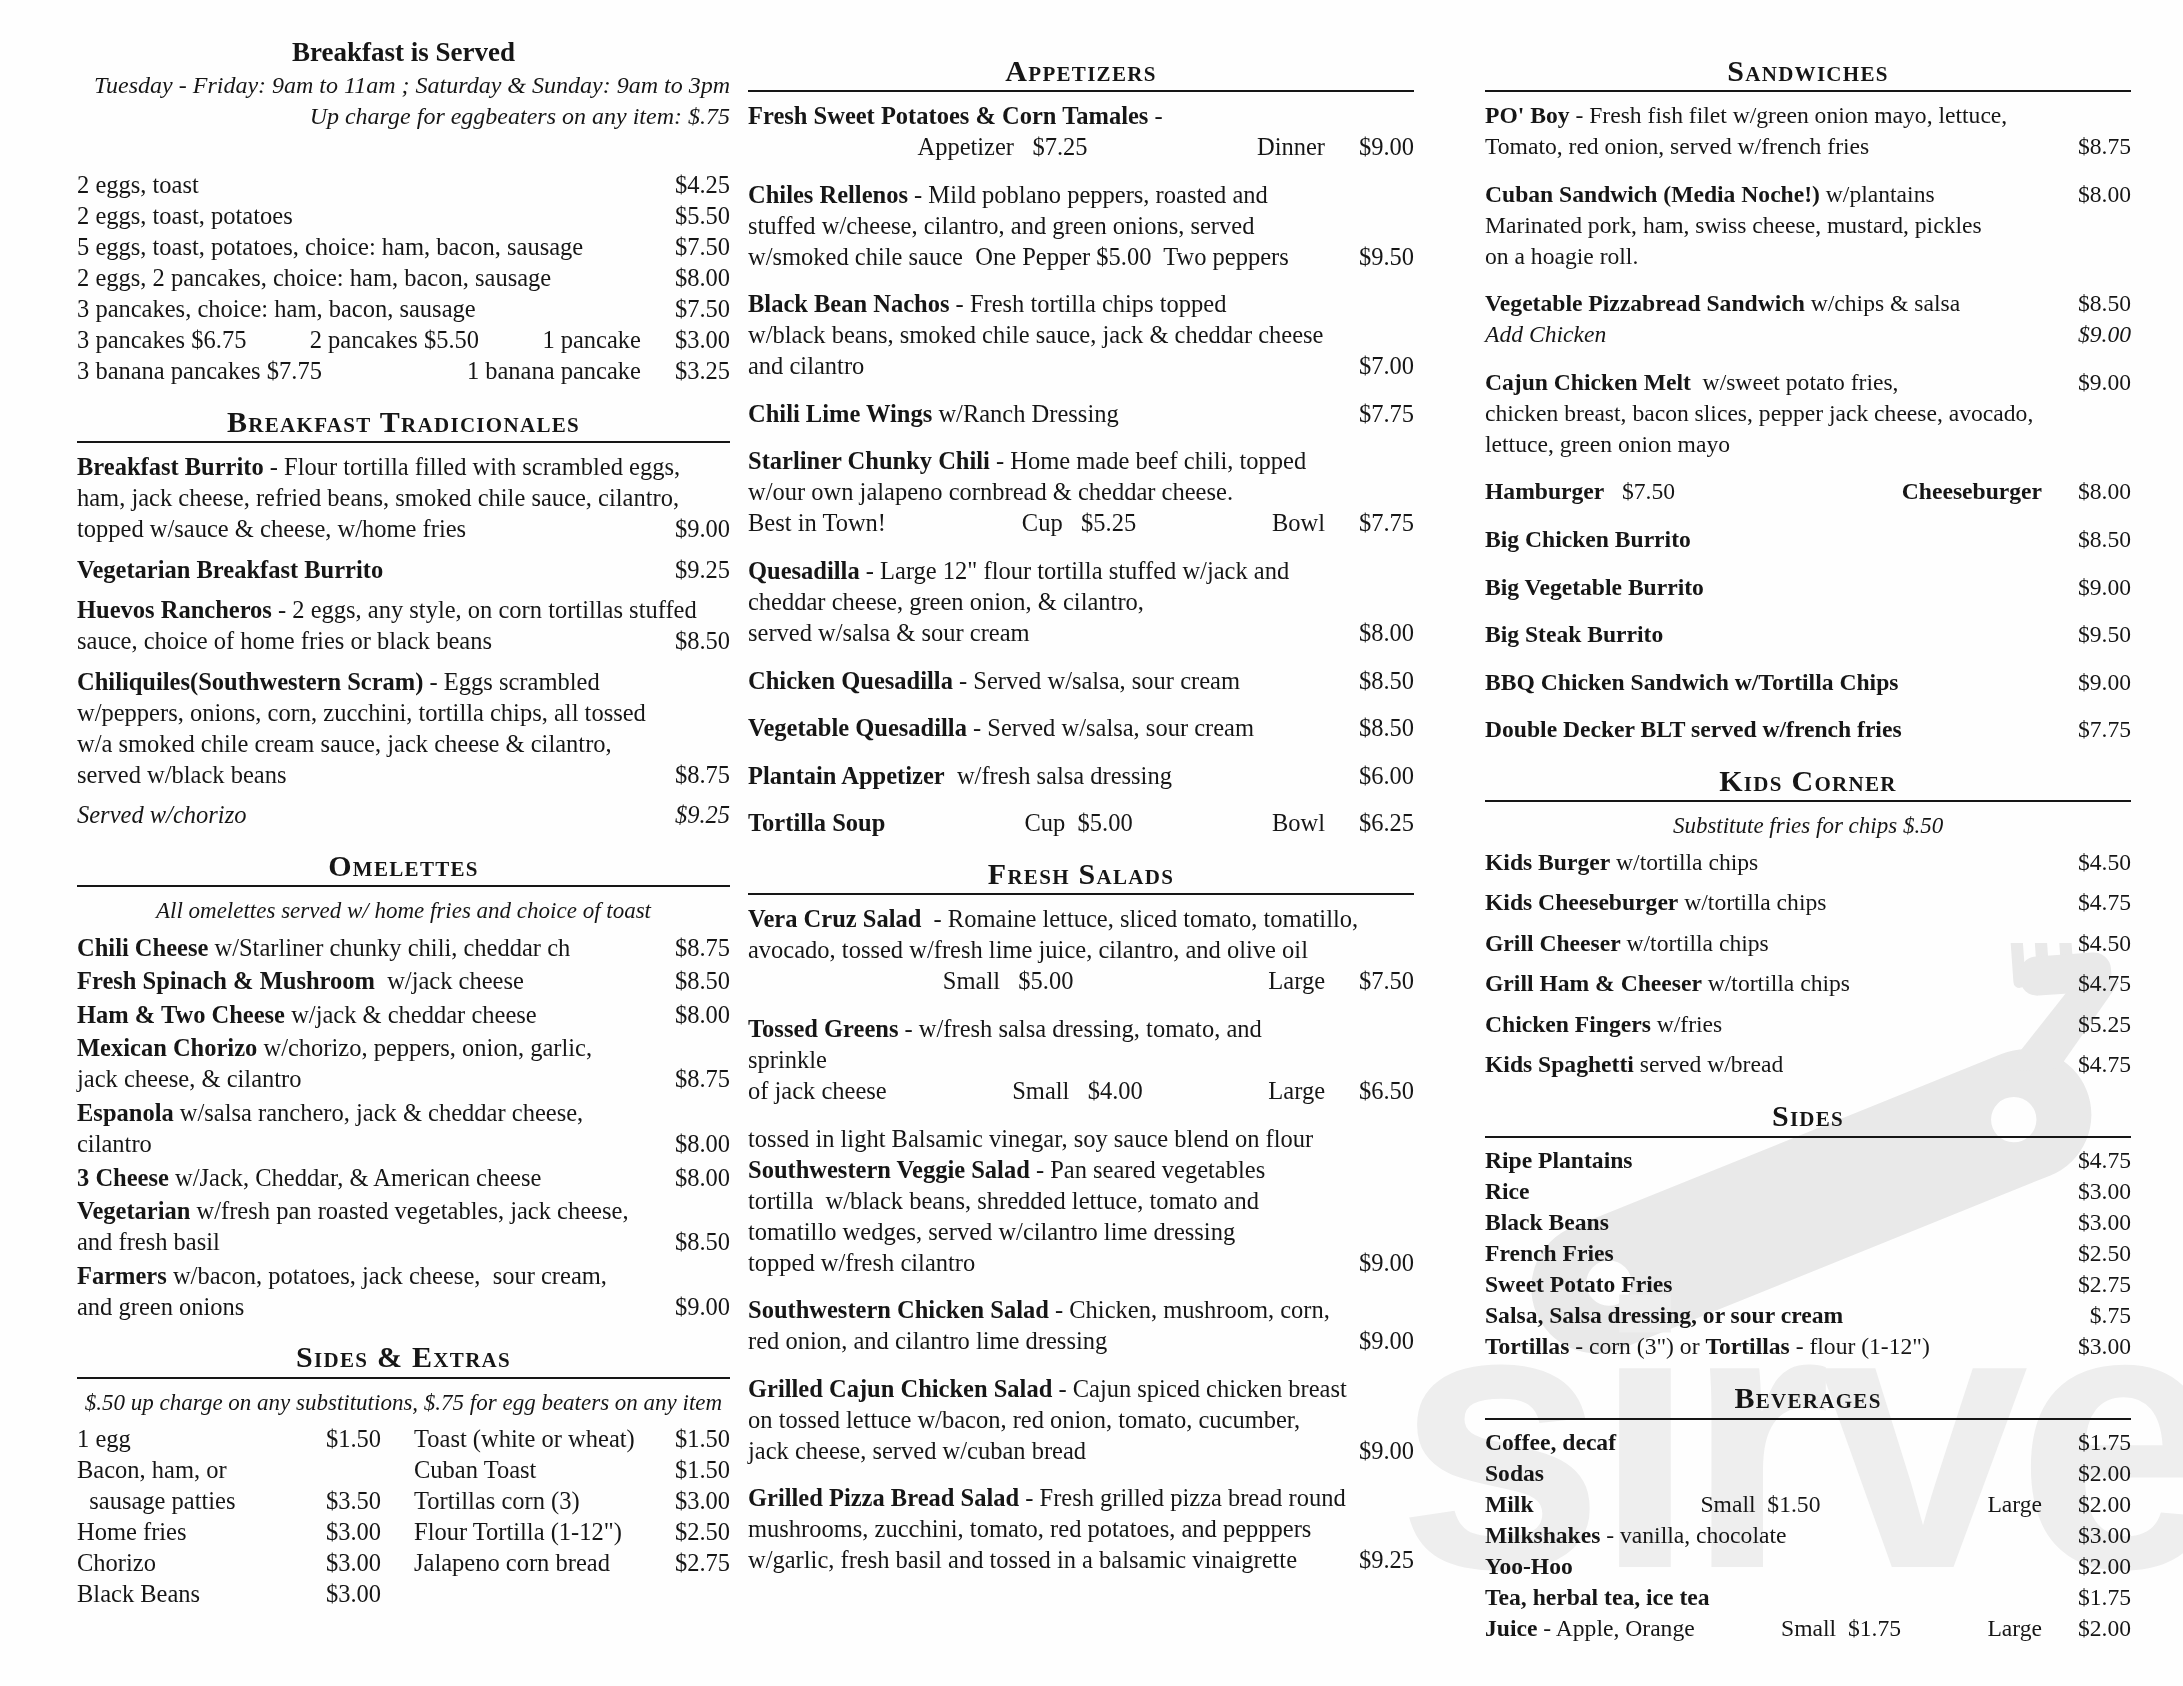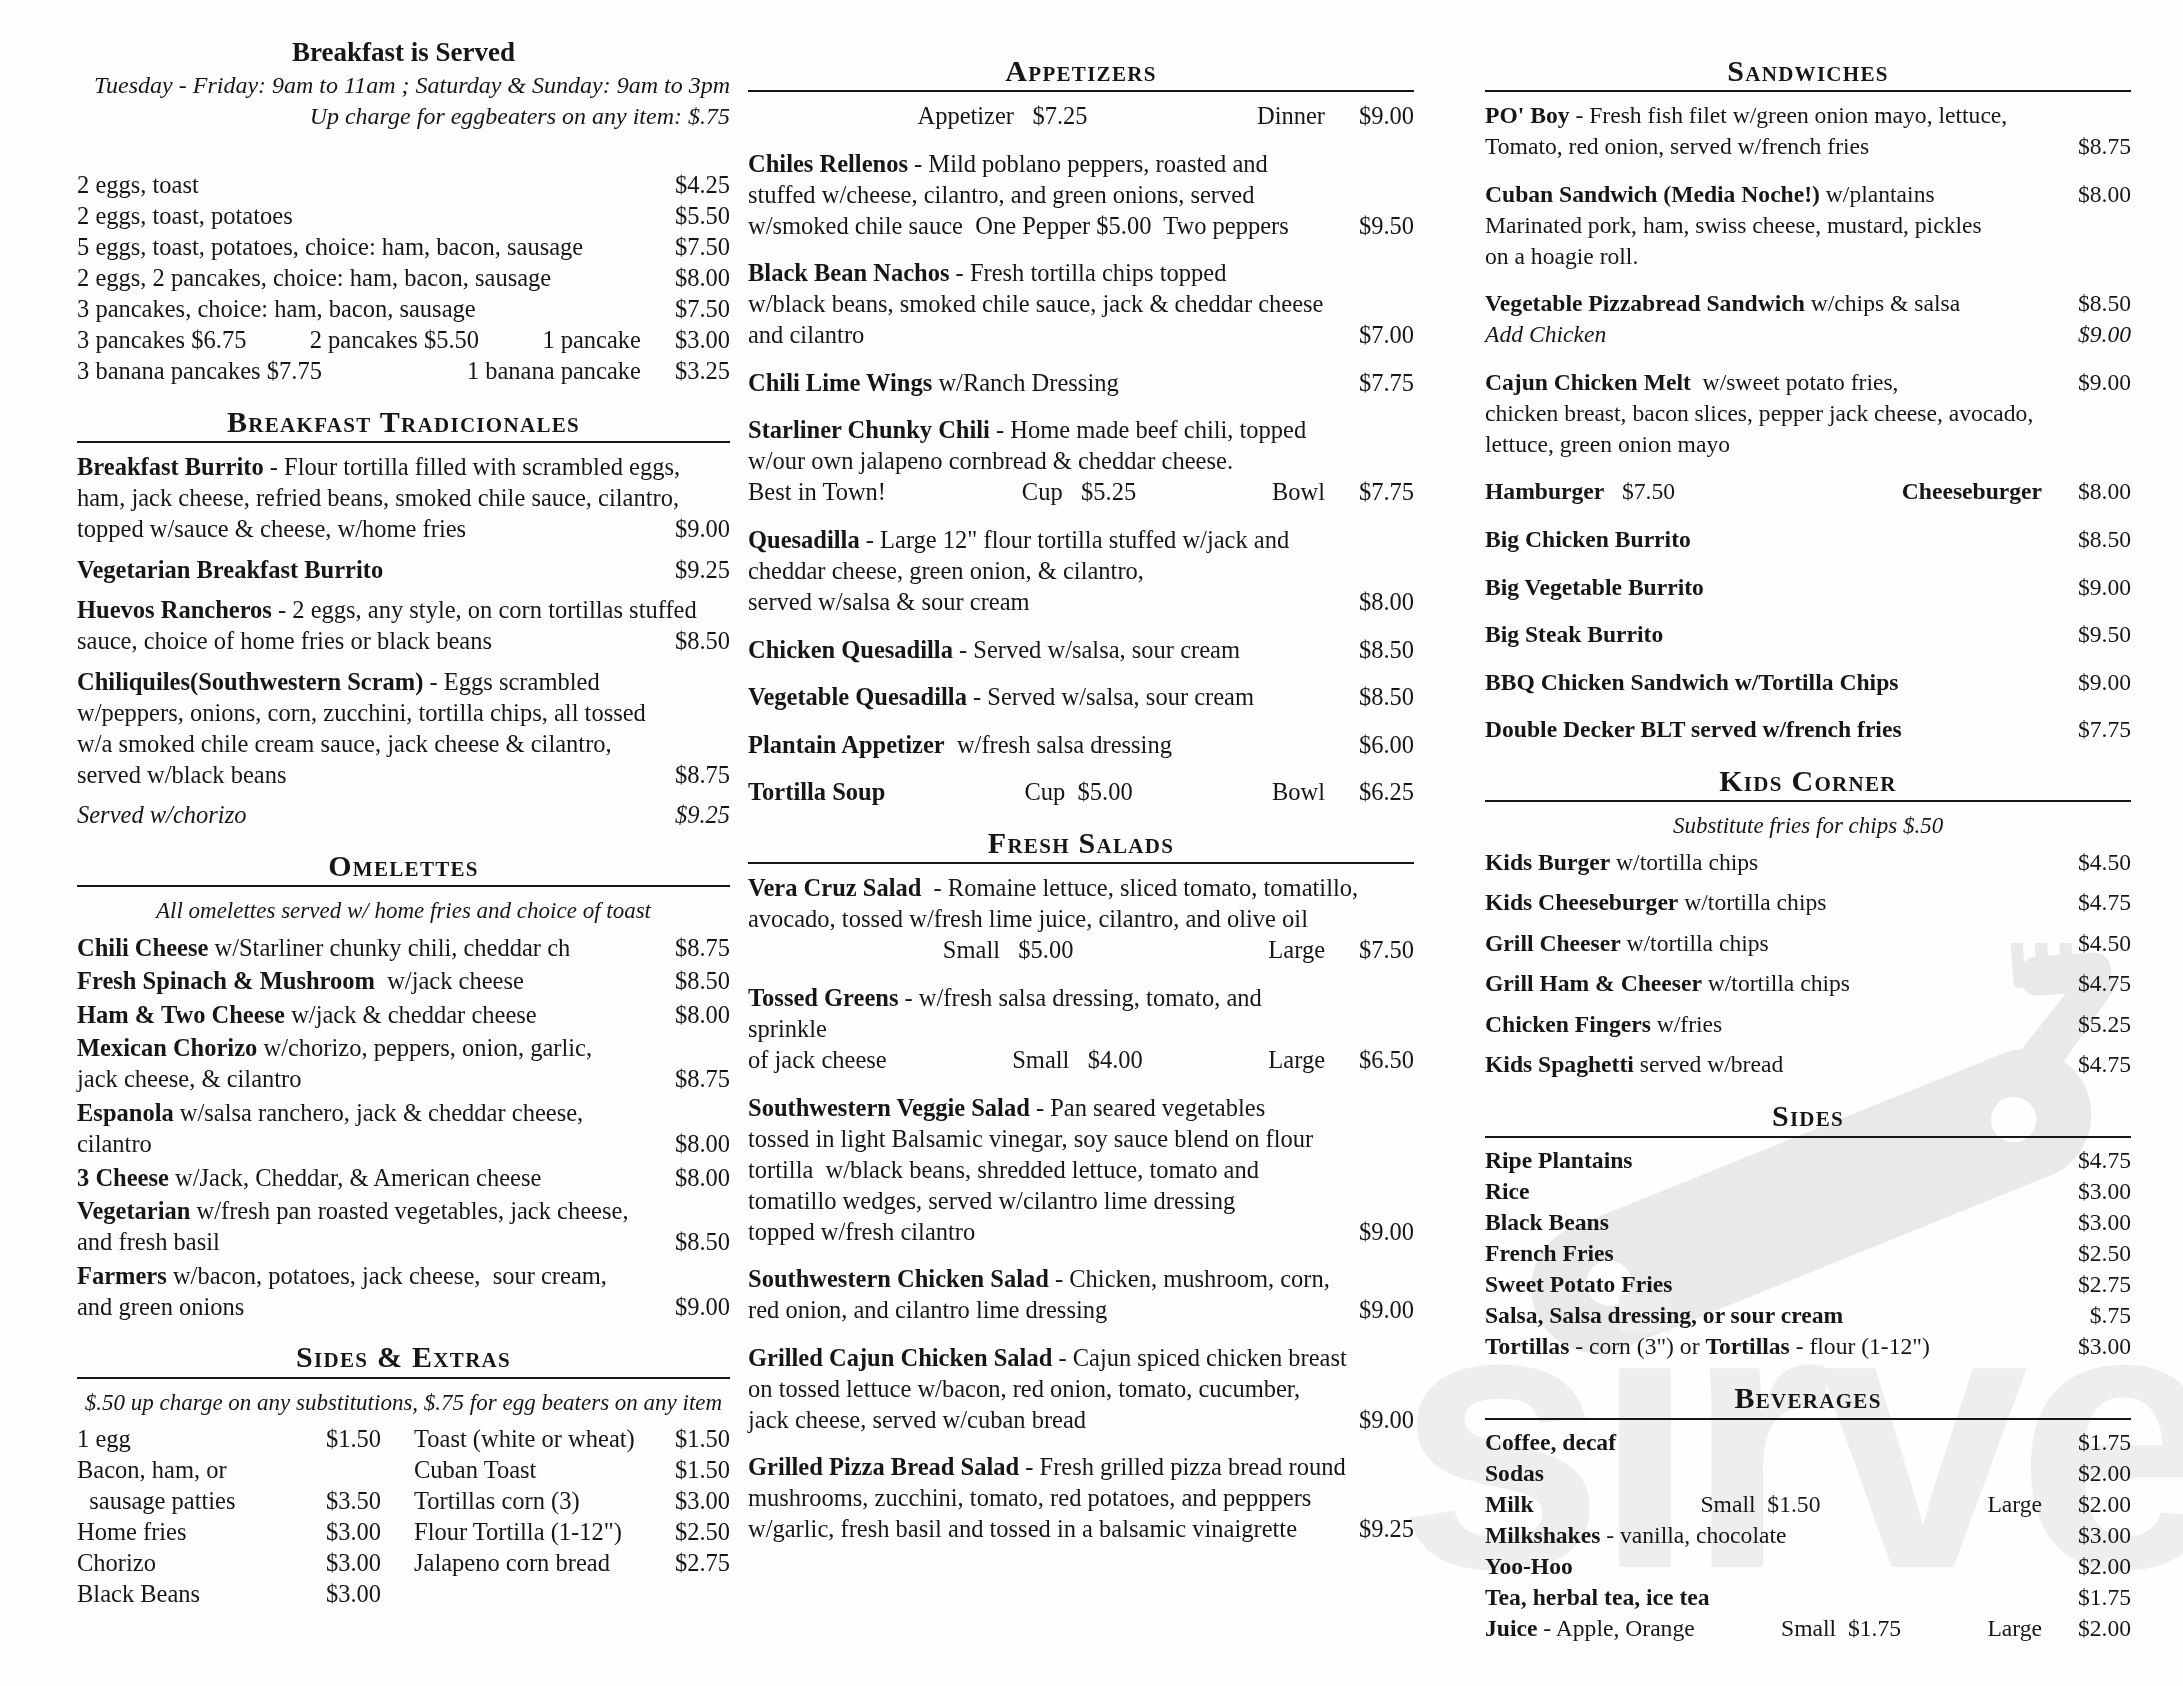--- a/index.html
+++ b/index.html
@@ -187,20 +187,21 @@
           </div>
         </div>
       </section>
     </div>
   <div id="col-mid" class="col" data-name="column-middle">
       <section class="sec" data-name="section-appetizers">
         <div class="hd caps" data-name="section-title">Appetizers</div>
         <div class="rule" data-name="divider"></div>
         <div class="items gap-md" data-name="section-items">
           <div class="item" data-name="menu-item">
+            <div class="line" data-name="menu-line"><span class="lg" data-name="text-group"><span data-name="text-segment" class="bd">Fresh Sweet Potatoes &amp; Corn Tamales</span><span data-name="text-segment"> -</span></span><span class="fill" data-name="spacer"></span></div>
             <div class="line" data-name="menu-line"><span class="fill" data-name="spacer"></span><span class="mg" data-name="text-group"><span data-name="text-segment">Appetizer   $7.25</span></span><span class="fill" data-name="spacer"></span><span class="rg" data-name="text-group"><span data-name="text-segment">Dinner</span></span><span class="pr" data-name="price">$9.00</span></div>
           </div>
           <div class="item" data-name="menu-item">
             <div class="line" data-name="menu-line"><span class="lg" data-name="text-group"><span data-name="text-segment" class="bd">Chiles Rellenos</span><span data-name="text-segment"> - Mild poblano peppers, roasted and</span></span><span class="fill" data-name="spacer"></span></div>
             <div class="line" data-name="menu-line"><span class="lg" data-name="text-group"><span data-name="text-segment">stuffed w/cheese, cilantro, and green onions, served</span></span><span class="fill" data-name="spacer"></span></div>
             <div class="line" data-name="menu-line"><span class="lg" data-name="text-group"><span data-name="text-segment">w/smoked chile sauce  One Pepper $5.00  Two peppers</span></span><span class="fill" data-name="spacer"></span><span class="pr" data-name="price">$9.50</span></div>
           </div>
           <div class="item" data-name="menu-item">
             <div class="line" data-name="menu-line"><span class="lg" data-name="text-group"><span data-name="text-segment" class="bd">Black Bean Nachos</span><span data-name="text-segment"> - Fresh tortilla chips topped</span></span><span class="fill" data-name="spacer"></span></div>
             <div class="line" data-name="menu-line"><span class="lg" data-name="text-group"><span data-name="text-segment">w/black beans, smoked chile sauce, jack &amp; cheddar cheese</span></span><span class="fill" data-name="spacer"></span></div>
@@ -241,22 +242,22 @@
             <div class="line" data-name="menu-line"><span class="lg" data-name="text-group"><span data-name="text-segment" class="bd">Vera Cruz Salad</span><span data-name="text-segment">  - Romaine lettuce, sliced tomato, tomatillo,</span></span><span class="fill" data-name="spacer"></span></div>
             <div class="line" data-name="menu-line"><span class="lg" data-name="text-group"><span data-name="text-segment">avocado, tossed w/fresh lime juice, cilantro, and olive oil</span></span><span class="fill" data-name="spacer"></span></div>
             <div class="line" data-name="menu-line"><span class="fill" data-name="spacer"></span><span class="mg" data-name="text-group"><span data-name="text-segment">Small   $5.00</span></span><span class="fill" data-name="spacer"></span><span class="rg" data-name="text-group"><span data-name="text-segment">Large</span></span><span class="pr" data-name="price">$7.50</span></div>
           </div>
           <div class="item" data-name="menu-item">
             <div class="line" data-name="menu-line"><span class="lg" data-name="text-group"><span data-name="text-segment" class="bd">Tossed Greens</span><span data-name="text-segment"> - w/fresh salsa dressing, tomato, and</span></span><span class="fill" data-name="spacer"></span></div>
             <div class="line" data-name="menu-line"><span class="lg" data-name="text-group"><span data-name="text-segment">sprinkle</span></span><span class="fill" data-name="spacer"></span></div>
             <div class="line" data-name="menu-line"><span class="lg" data-name="text-group"><span data-name="text-segment">of jack cheese</span></span><span class="fill" data-name="spacer"></span><span class="mg" data-name="text-group"><span data-name="text-segment">Small   $4.00</span></span><span class="fill" data-name="spacer"></span><span class="rg" data-name="text-group"><span data-name="text-segment">Large</span></span><span class="pr" data-name="price">$6.50</span></div>
           </div>
           <div class="item" data-name="menu-item">
+            <div class="line" data-name="menu-line"><span class="lg" data-name="text-group"><span data-name="text-segment">tossed in light Balsamic vinegar, soy sauce blend on flour</span></span><span class="fill" data-name="spacer"></span></div>
             <div class="line" data-name="menu-line"><span class="lg" data-name="text-group"><span data-name="text-segment" class="bd">Southwestern Veggie Salad</span><span data-name="text-segment"> - Pan seared vegetables</span></span><span class="fill" data-name="spacer"></span></div>
-            <div class="line" data-name="menu-line"><span class="lg" data-name="text-group"><span data-name="text-segment">tossed in light Balsamic vinegar, soy sauce blend on flour</span></span><span class="fill" data-name="spacer"></span></div>
             <div class="line" data-name="menu-line"><span class="lg" data-name="text-group"><span data-name="text-segment">tortilla  w/black beans, shredded lettuce, tomato and</span></span><span class="fill" data-name="spacer"></span></div>
             <div class="line" data-name="menu-line"><span class="lg" data-name="text-group"><span data-name="text-segment">tomatillo wedges, served w/cilantro lime dressing</span></span><span class="fill" data-name="spacer"></span></div>
             <div class="line" data-name="menu-line"><span class="lg" data-name="text-group"><span data-name="text-segment">topped w/fresh cilantro</span></span><span class="fill" data-name="spacer"></span><span class="pr" data-name="price">$9.00</span></div>
           </div>
           <div class="item" data-name="menu-item">
             <div class="line" data-name="menu-line"><span class="lg" data-name="text-group"><span data-name="text-segment" class="bd">Southwestern Chicken Salad</span><span data-name="text-segment"> - Chicken, mushroom, corn,</span></span><span class="fill" data-name="spacer"></span></div>
             <div class="line" data-name="menu-line"><span class="lg" data-name="text-group"><span data-name="text-segment">red onion, and cilantro lime dressing</span></span><span class="fill" data-name="spacer"></span><span class="pr" data-name="price">$9.00</span></div>
           </div>
           <div class="item" data-name="menu-item">
             <div class="line" data-name="menu-line"><span class="lg" data-name="text-group"><span data-name="text-segment" class="bd">Grilled Cajun Chicken Salad</span><span data-name="text-segment"> - Cajun spiced chicken breast</span></span><span class="fill" data-name="spacer"></span></div>

